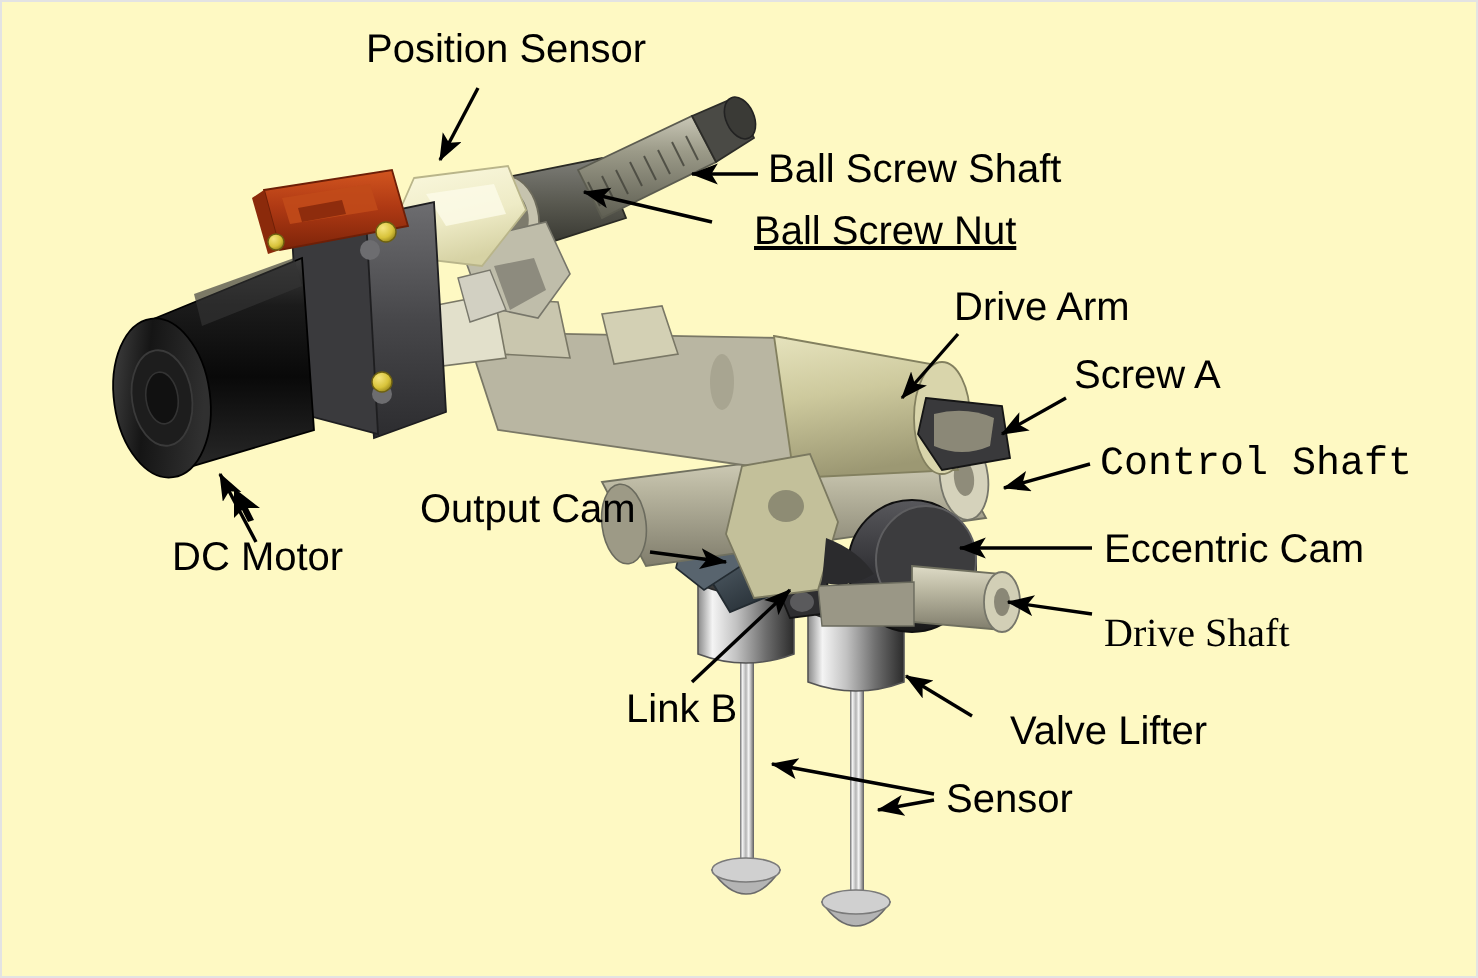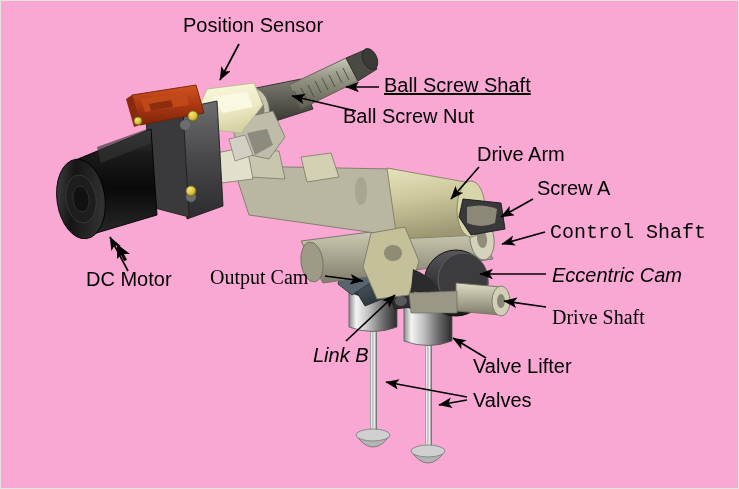--- a/index.html
+++ b/index.html
@@ -1,21 +1,21 @@
 <!DOCTYPE html>
 <html><head>
 <meta charset="utf-8">
 <title>VVEL Mechanism Diagram</title>
 <style>
   html,body{margin:0;padding:0;background:#fff;}
   body{font-family:"Liberation Sans",sans-serif;}
   #stage{
     position:relative;
     width:739px;height:489px;
-    background:#f9a8d4;
+    background:#fef9c3;
     border:1px solid #e3e3e3;
     box-sizing:border-box;
     overflow:hidden;
   }
   #svg-root{position:absolute;left:0;top:0;width:739px;height:489px;}
   .lbl{
     position:absolute;
     font-family:"Liberation Sans",sans-serif;
     font-size:20px;
     font-weight:400;
@@ -267,27 +267,27 @@
         <line x1="127" y1="270" x2="109" y2="236" marker-end="url(#arrowhead)"></line>
         <line x1="345" y1="340" x2="394" y2="294" marker-end="url(#arrowhead)"></line>
         <line x1="485" y1="357" x2="452" y2="337" marker-end="url(#arrowhead)"></line>
         <line x1="466" y1="396" x2="385" y2="381" marker-end="url(#arrowhead)"></line>
         <line x1="466" y1="399" x2="438" y2="404" marker-end="url(#arrowhead)"></line>
       </g>
   </svg>
 
   <div id="labels-layer">
       <div class="lbl" style="left: 182px; top: 14px;">Position Sensor</div>
-      <div class="lbl" style="left: 383px; top: 74px; text-decoration: underline;">Ball Screw Shaft</div>
-      <div class="lbl" style="left: 342px; top: 105px;">Ball Screw Nut</div>
+      <div class="lbl" style="left: 383px; top: 74px;">Ball Screw Shaft</div>
+      <div class="lbl" style="left: 376px; top: 105px; text-decoration: underline;">Ball Screw Nut</div>
       <div class="lbl" style="left: 476px; top: 143px;">Drive Arm</div>
       <div class="lbl" style="left: 536px; top: 177px;">Screw A</div>
       <div class="lbl" style="left: 549px; top: 222px; font-family: Liberation Mono, monospace;">Control Shaft</div>
-      <div class="lbl" style="left: 551px; top: 264px; font-style: italic;">Eccentric Cam</div>
+      <div class="lbl" style="left: 551px; top: 264px;">Eccentric Cam</div>
       <div class="lbl" style="left: 551px; top: 306px; font-family: Liberation Serif, serif;">Drive Shaft</div>
-      <div class="lbl" style="left: 209px; top: 266px; font-family: Liberation Serif, serif;">Output Cam</div>
+      <div class="lbl" style="left: 209px; top: 244px;">Output Cam</div>
       <div class="lbl" style="left: 85px; top: 268px;">DC Motor</div>
-      <div class="lbl" style="left: 312px; top: 344px; font-style: italic;">Link B</div>
-      <div class="lbl" style="left: 472px; top: 355px; text-align: right;">Valve Lifter</div>
-      <div class="lbl" style="left: 472px; top: 389px;">Valves</div>
+      <div class="lbl" style="left: 312px; top: 344px;">Link B</div>
+      <div class="lbl" style="left: 504px; top: 355px; text-align: right;">Valve Lifter</div>
+      <div class="lbl" style="left: 472px; top: 389px;">Sensor</div>
     </div>
 
 </div>
 
 </body></html>

